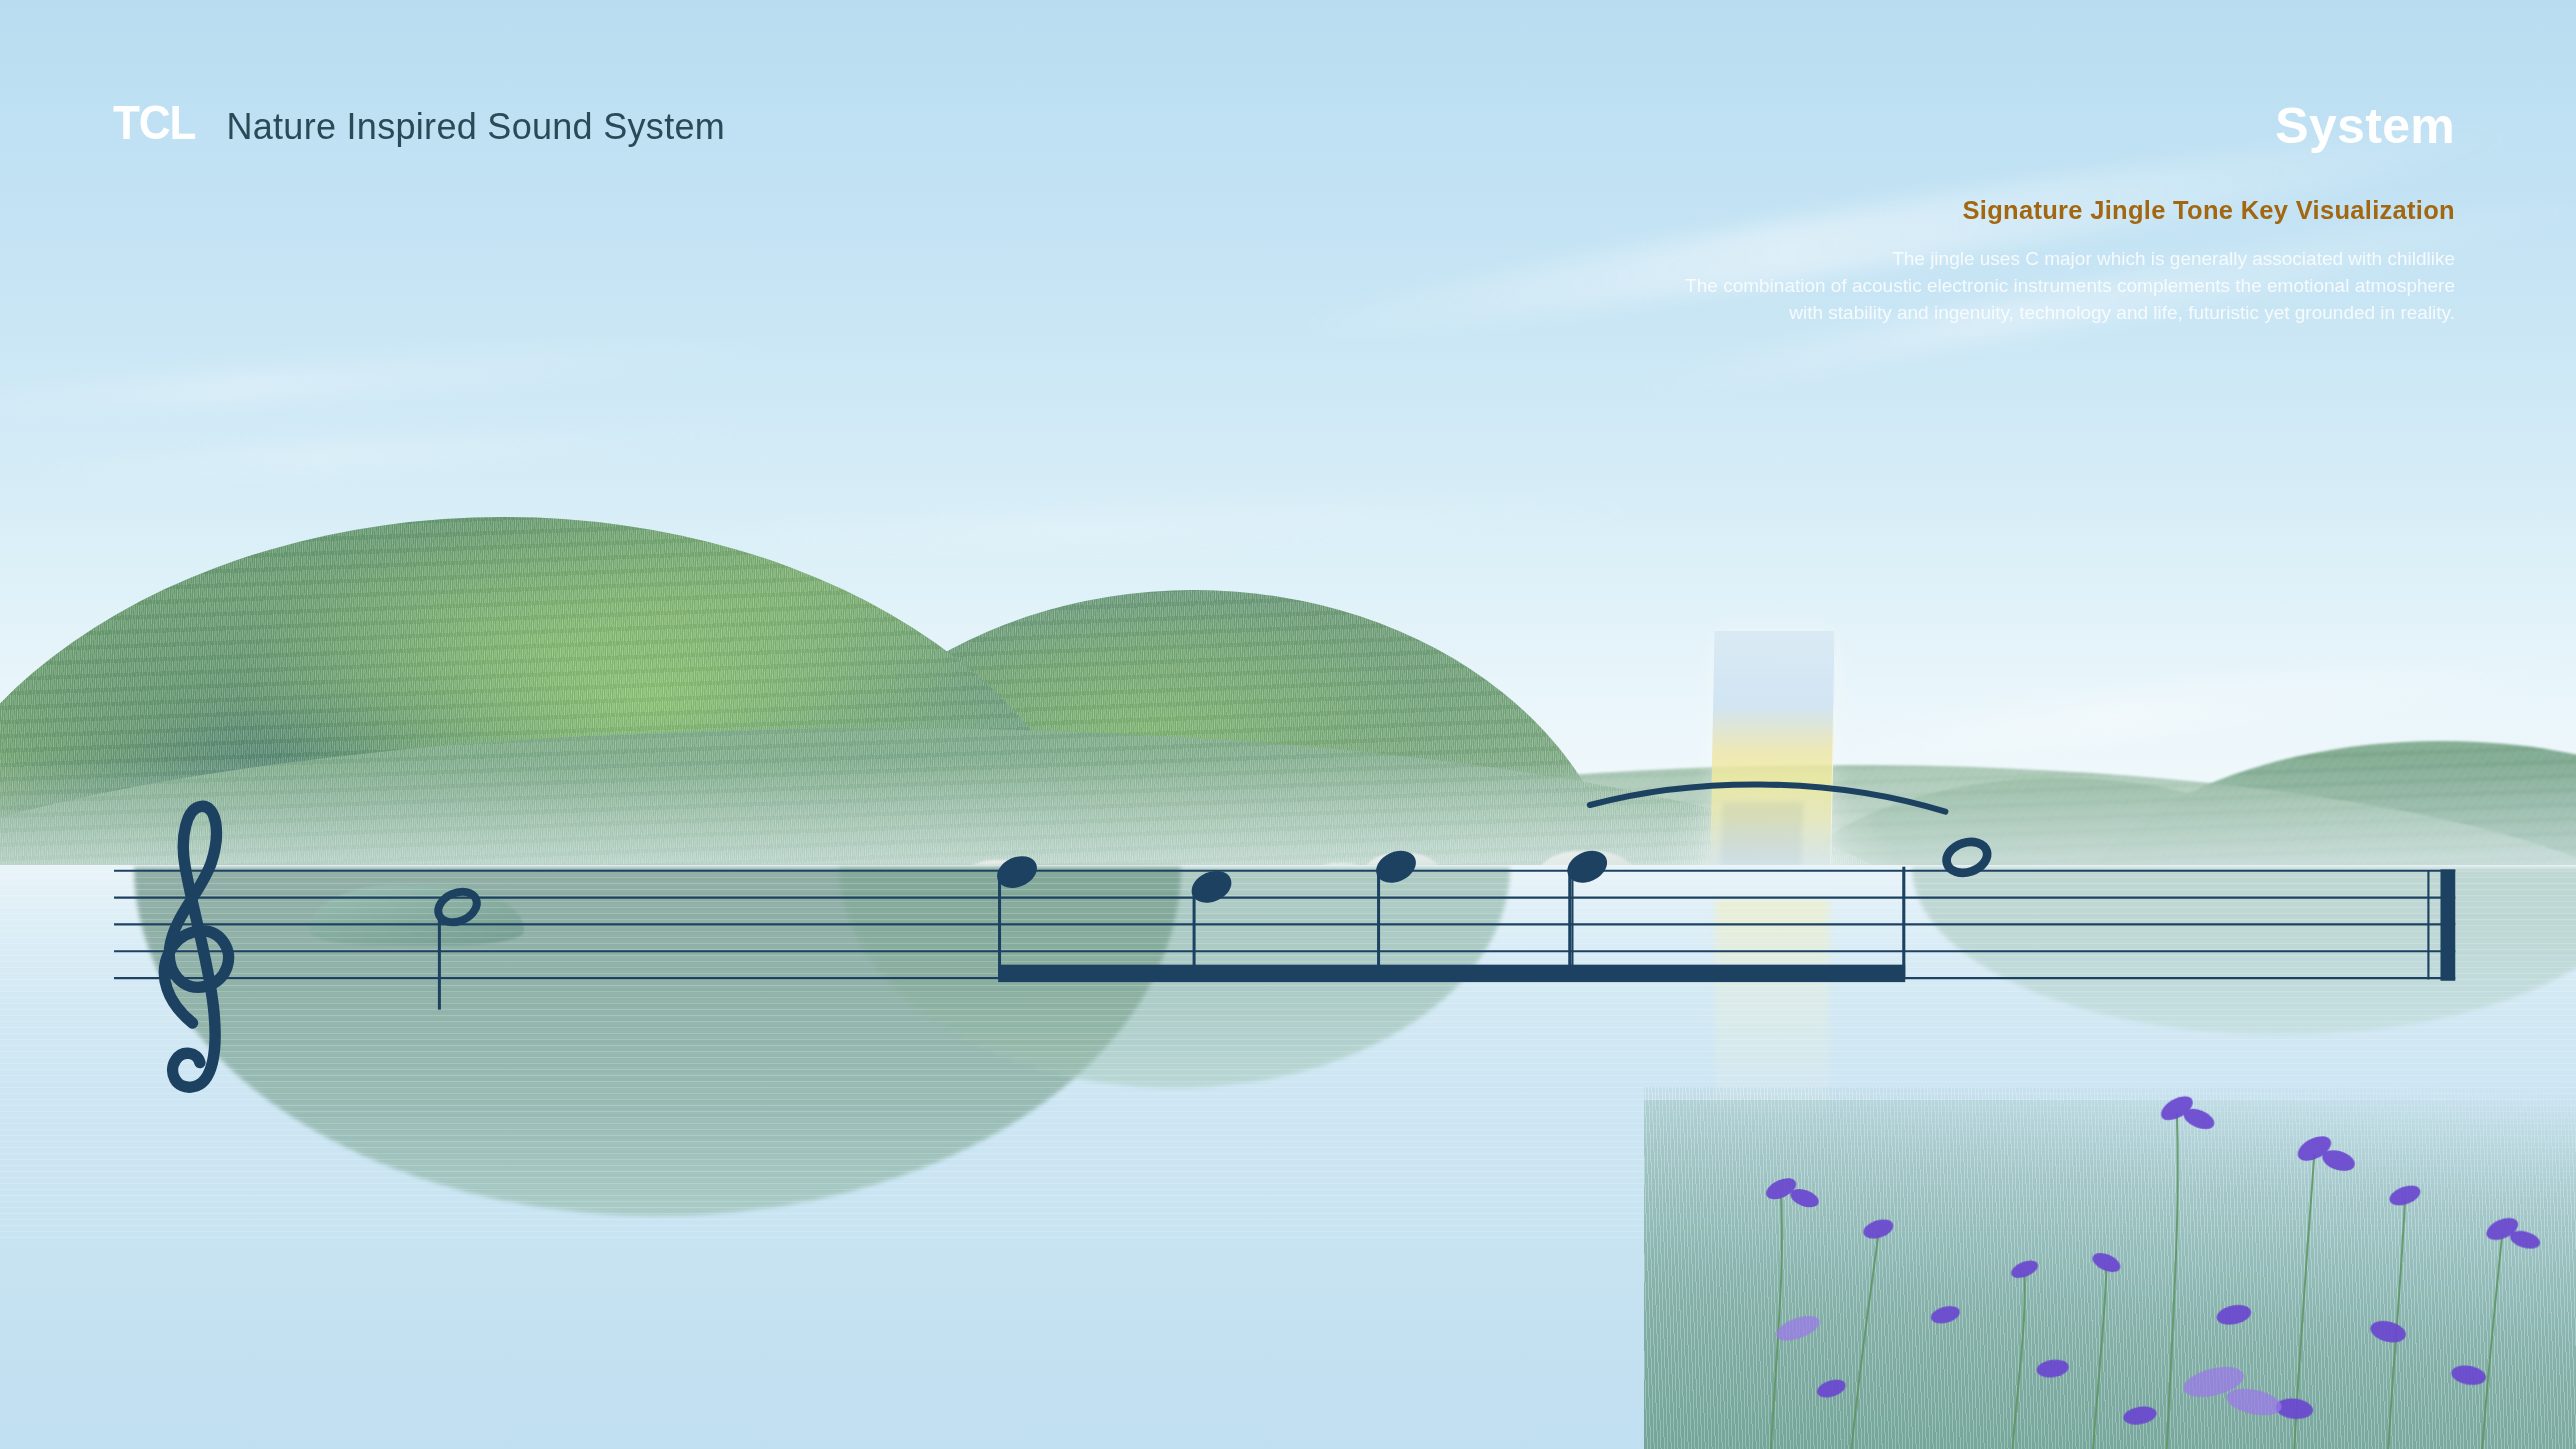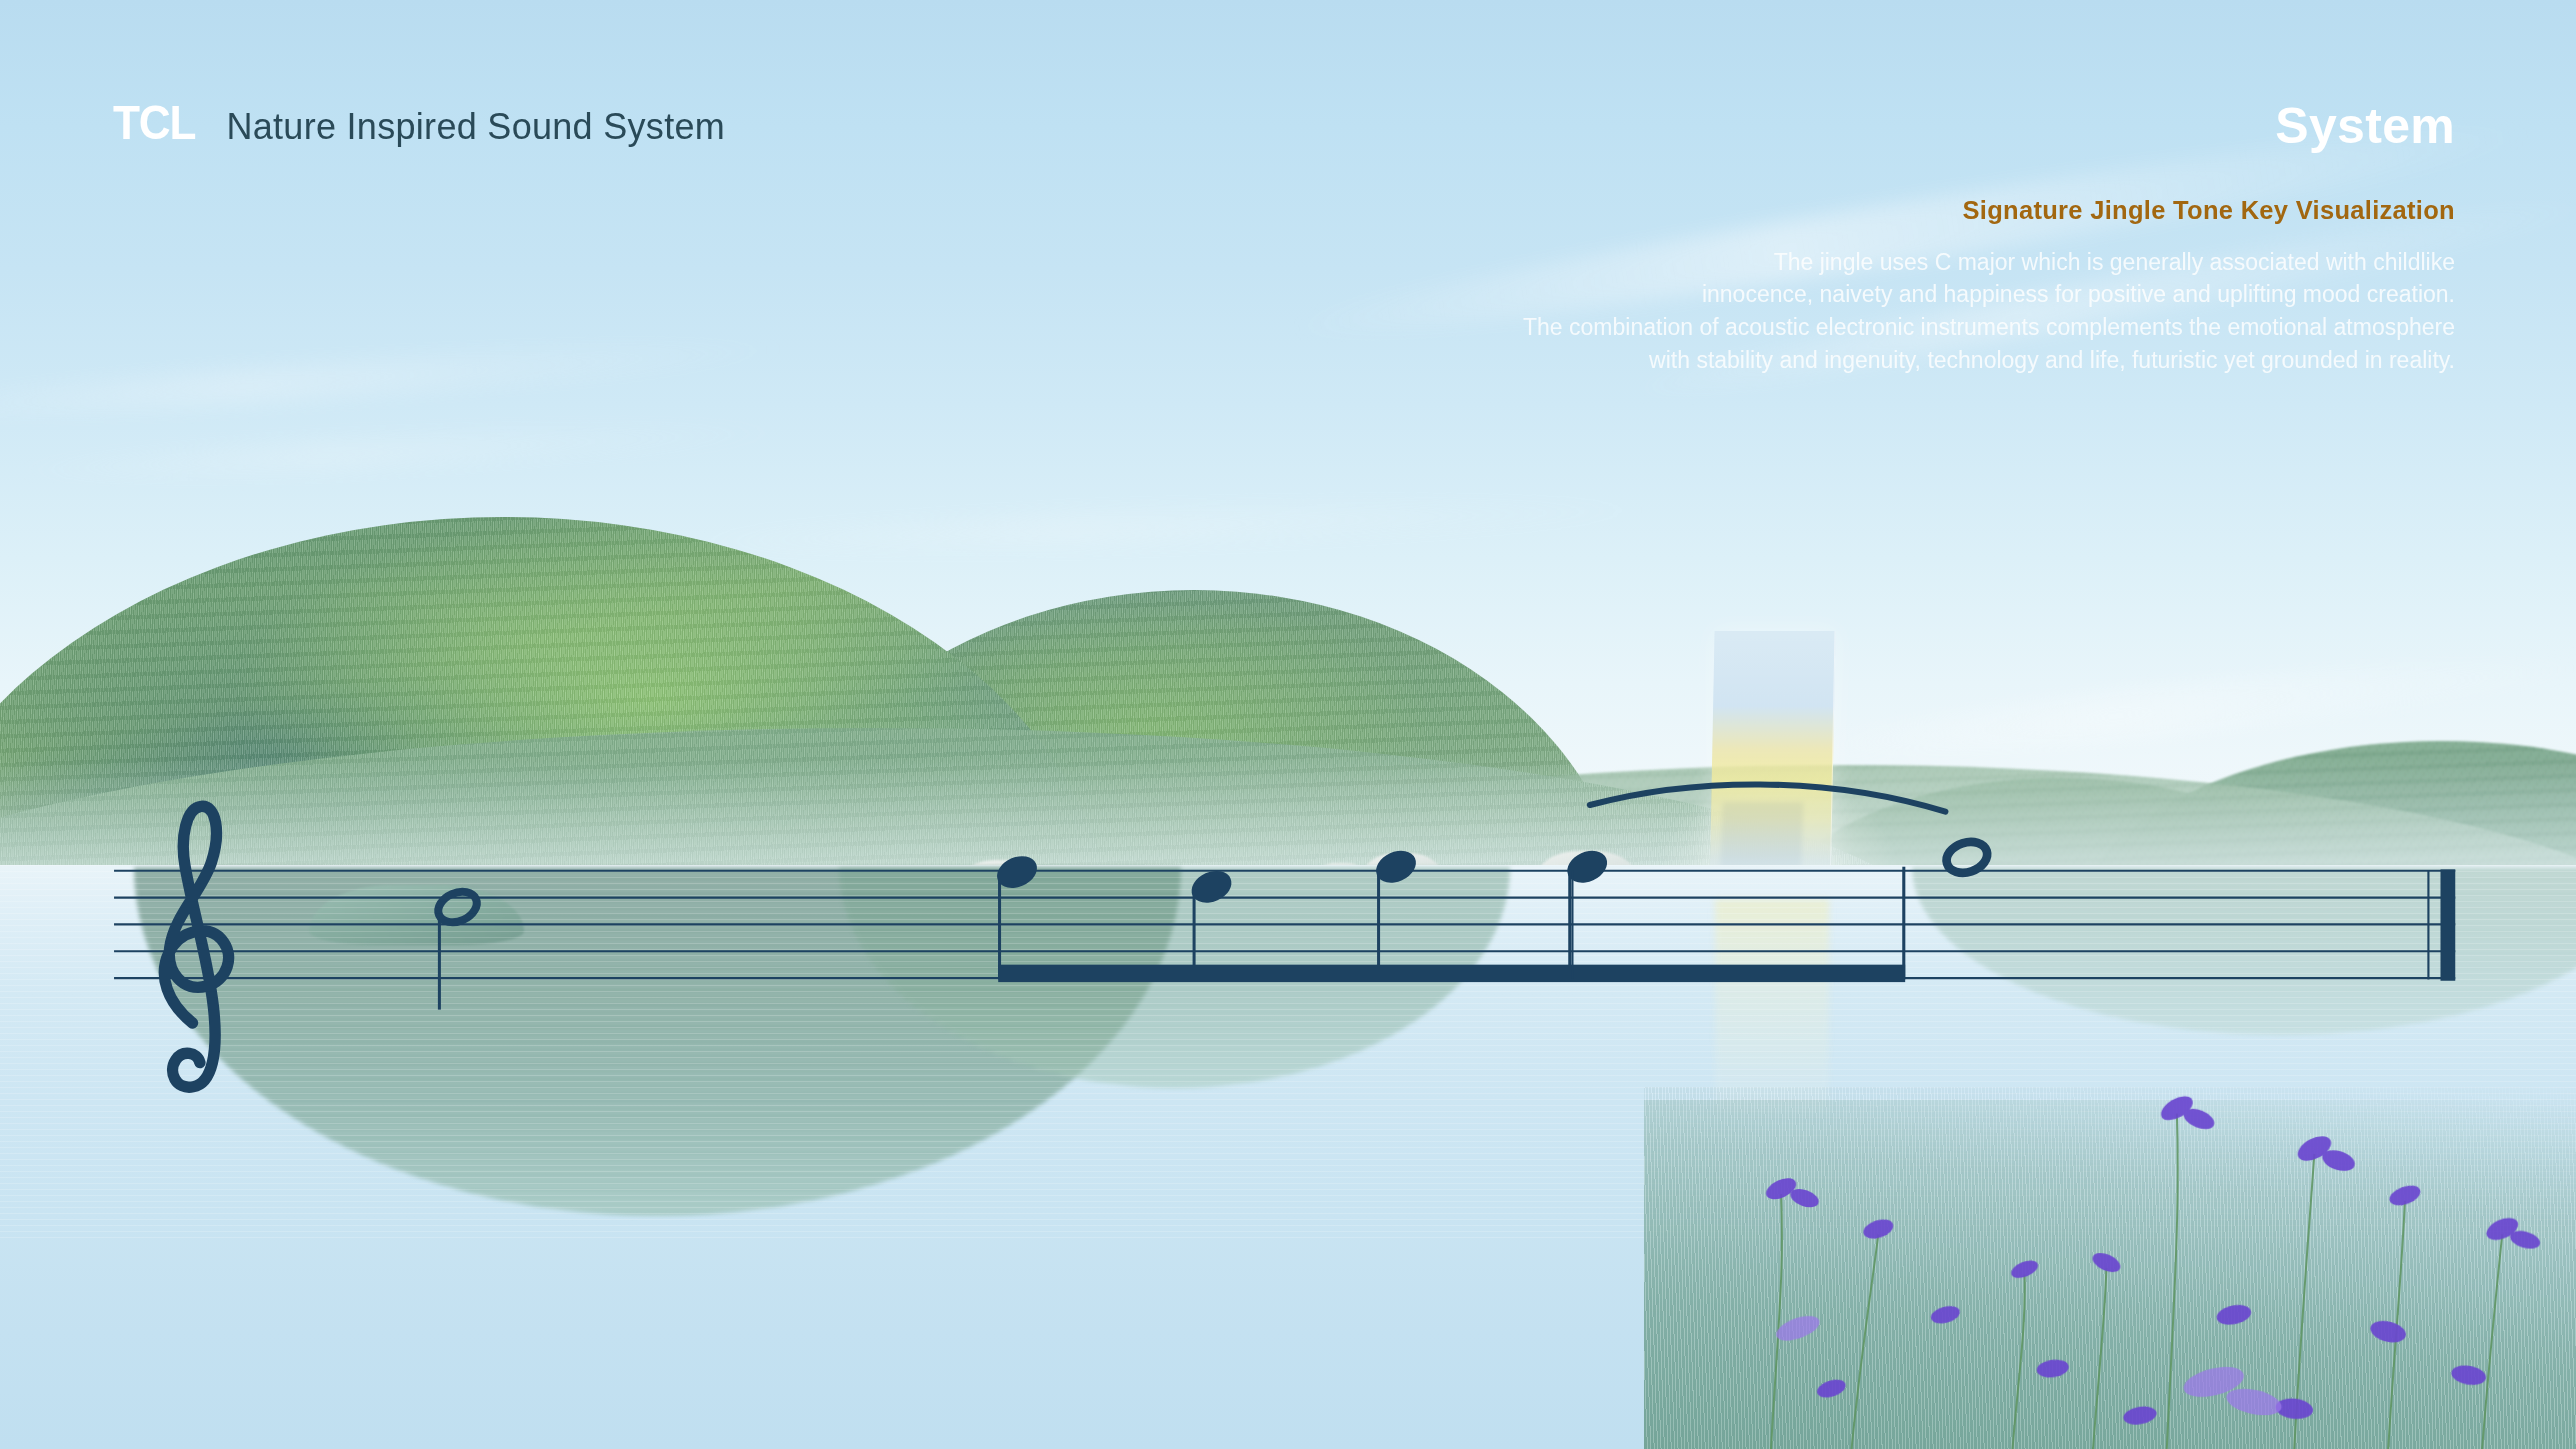--- a/index.html
+++ b/index.html
@@ -273,21 +273,21 @@
     font-size:25.5px;
     color:#a16207;
     letter-spacing:0.3px;
     line-height:1.2;
     opacity:.96;
   }
   .caption-body {
     margin-top:20px;
     font-family:"Liberation Sans", sans-serif;
     font-weight:400;
-    font-size:23px;
+    font-size:19px;
     color:#ffffff;
     line-height:1.42;
     opacity:.82;
   }
   .caption-body div { white-space:nowrap; }
 </style>
 </head>
 <body>
 
 <div id="stage">
@@ -446,21 +446,20 @@
       <span class="tcl-logo">TCL</span>
       <span class="brand-title">Nature Inspired Sound System</span>
     </div>
 
     <div class="season">System</div>
 
     <div class="caption-block">
       <div class="caption-title">Signature Jingle Tone Key Visualization</div>
       <div class="caption-body">
         <div>The jingle uses C major which is generally associated with childlike</div>
-        <div>innocence, naivety and happiness for positive and uplifting mood creation.</div>
         <div>The combination of acoustic electronic instruments complements the emotional atmosphere</div>
         <div>with stability and ingenuity, technology and life, futuristic yet grounded in reality.</div>
       </div>
     </div>
 
   </div>
 
 </div>
 
 

